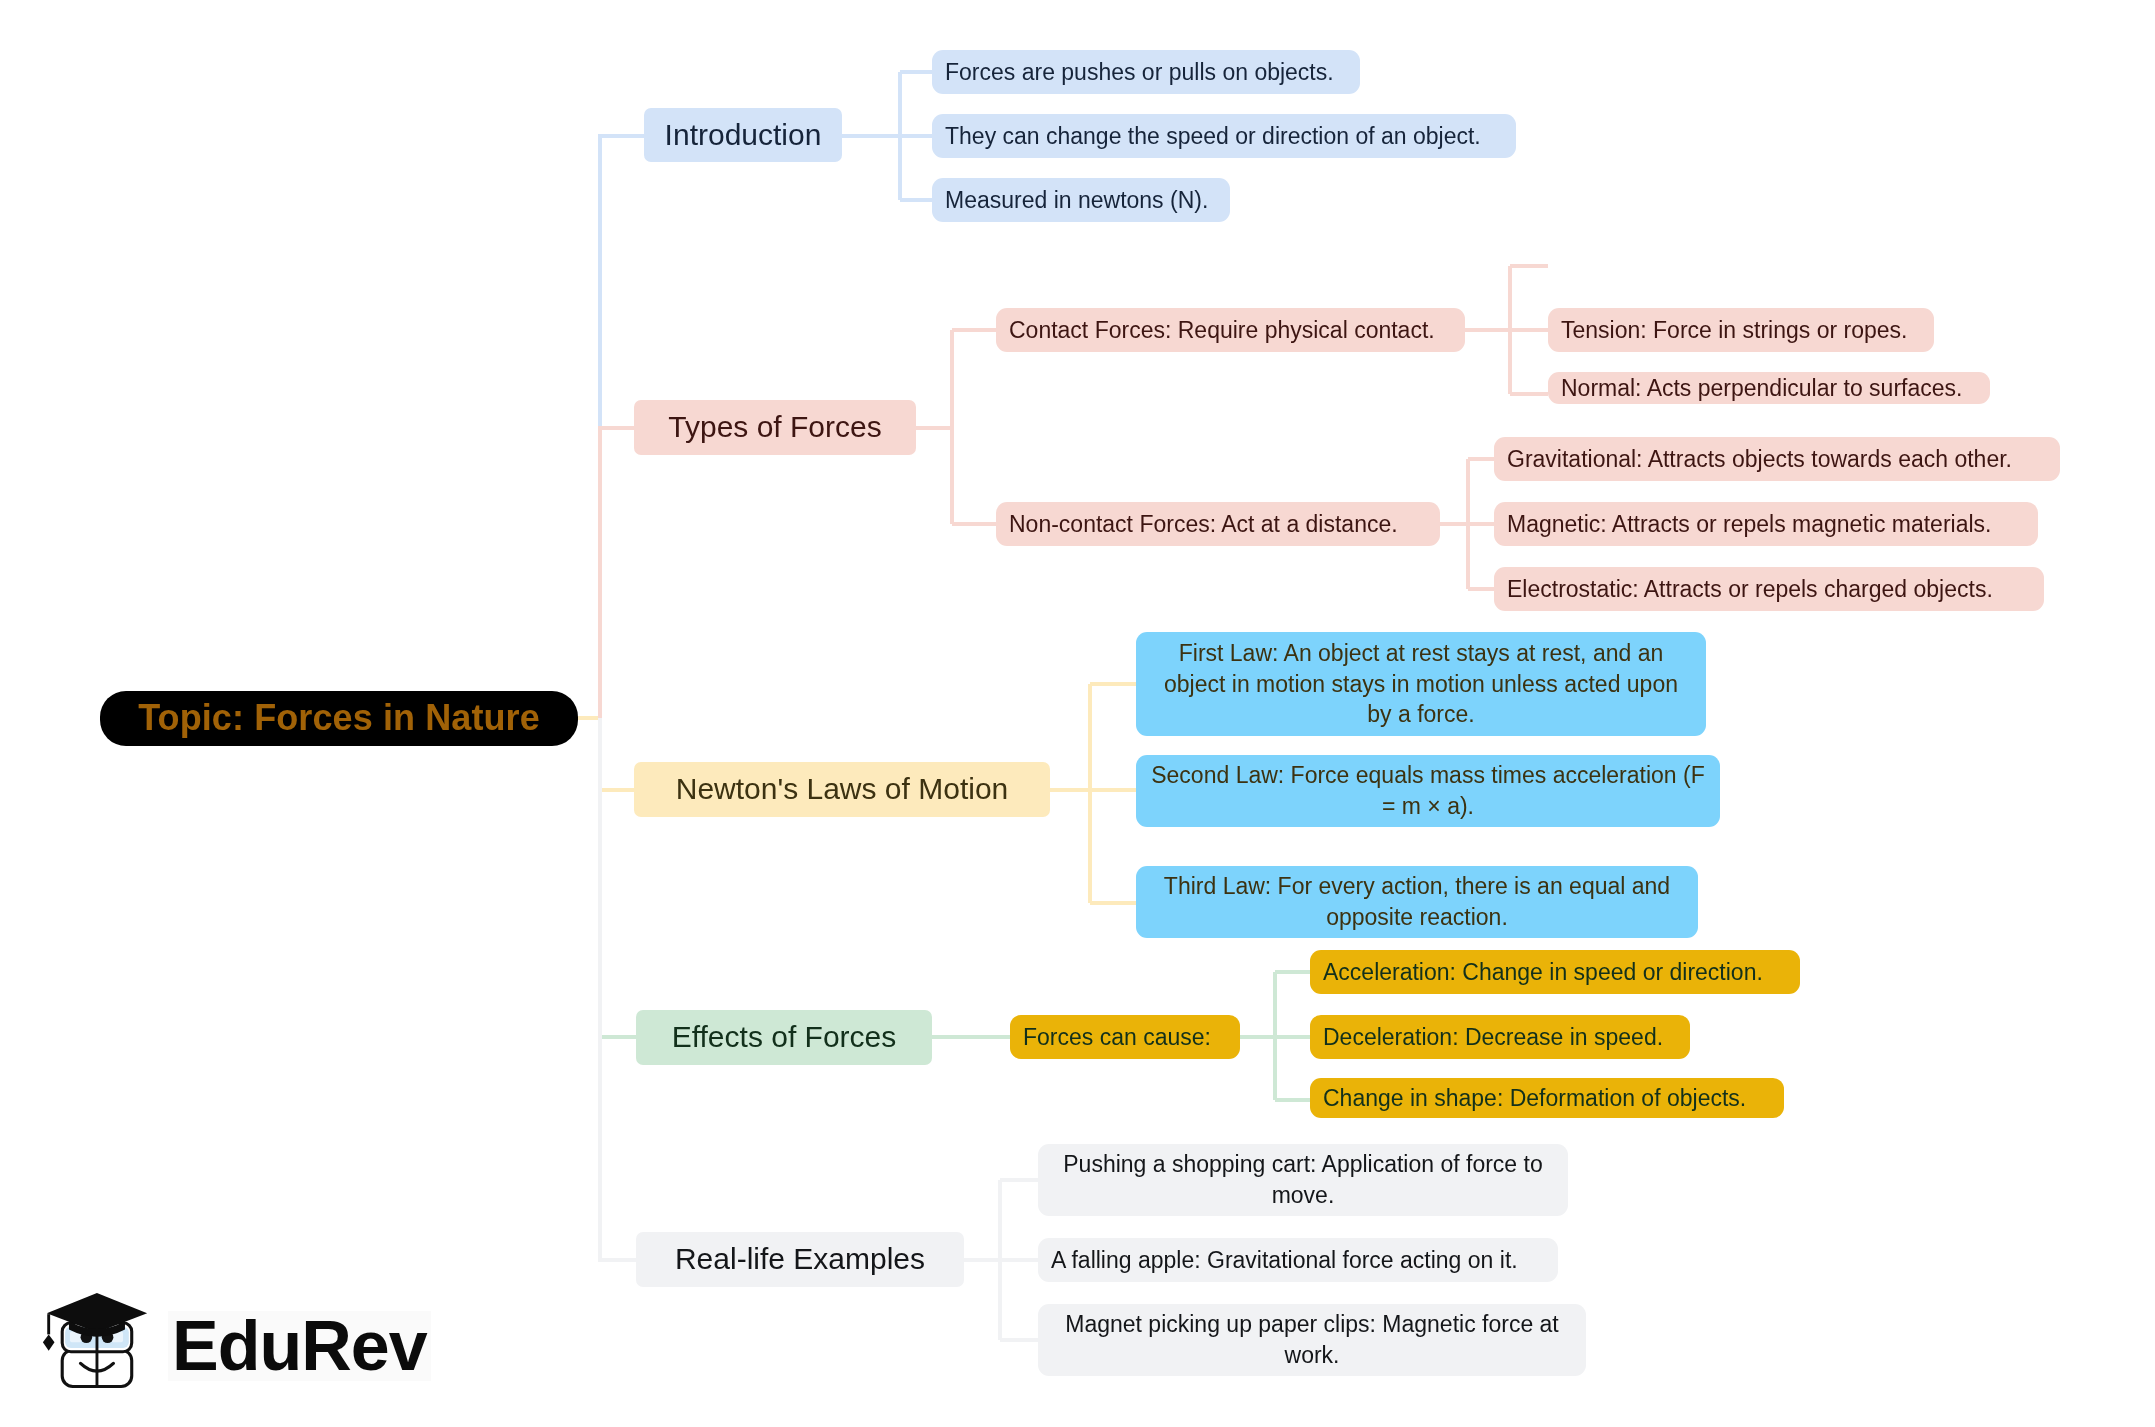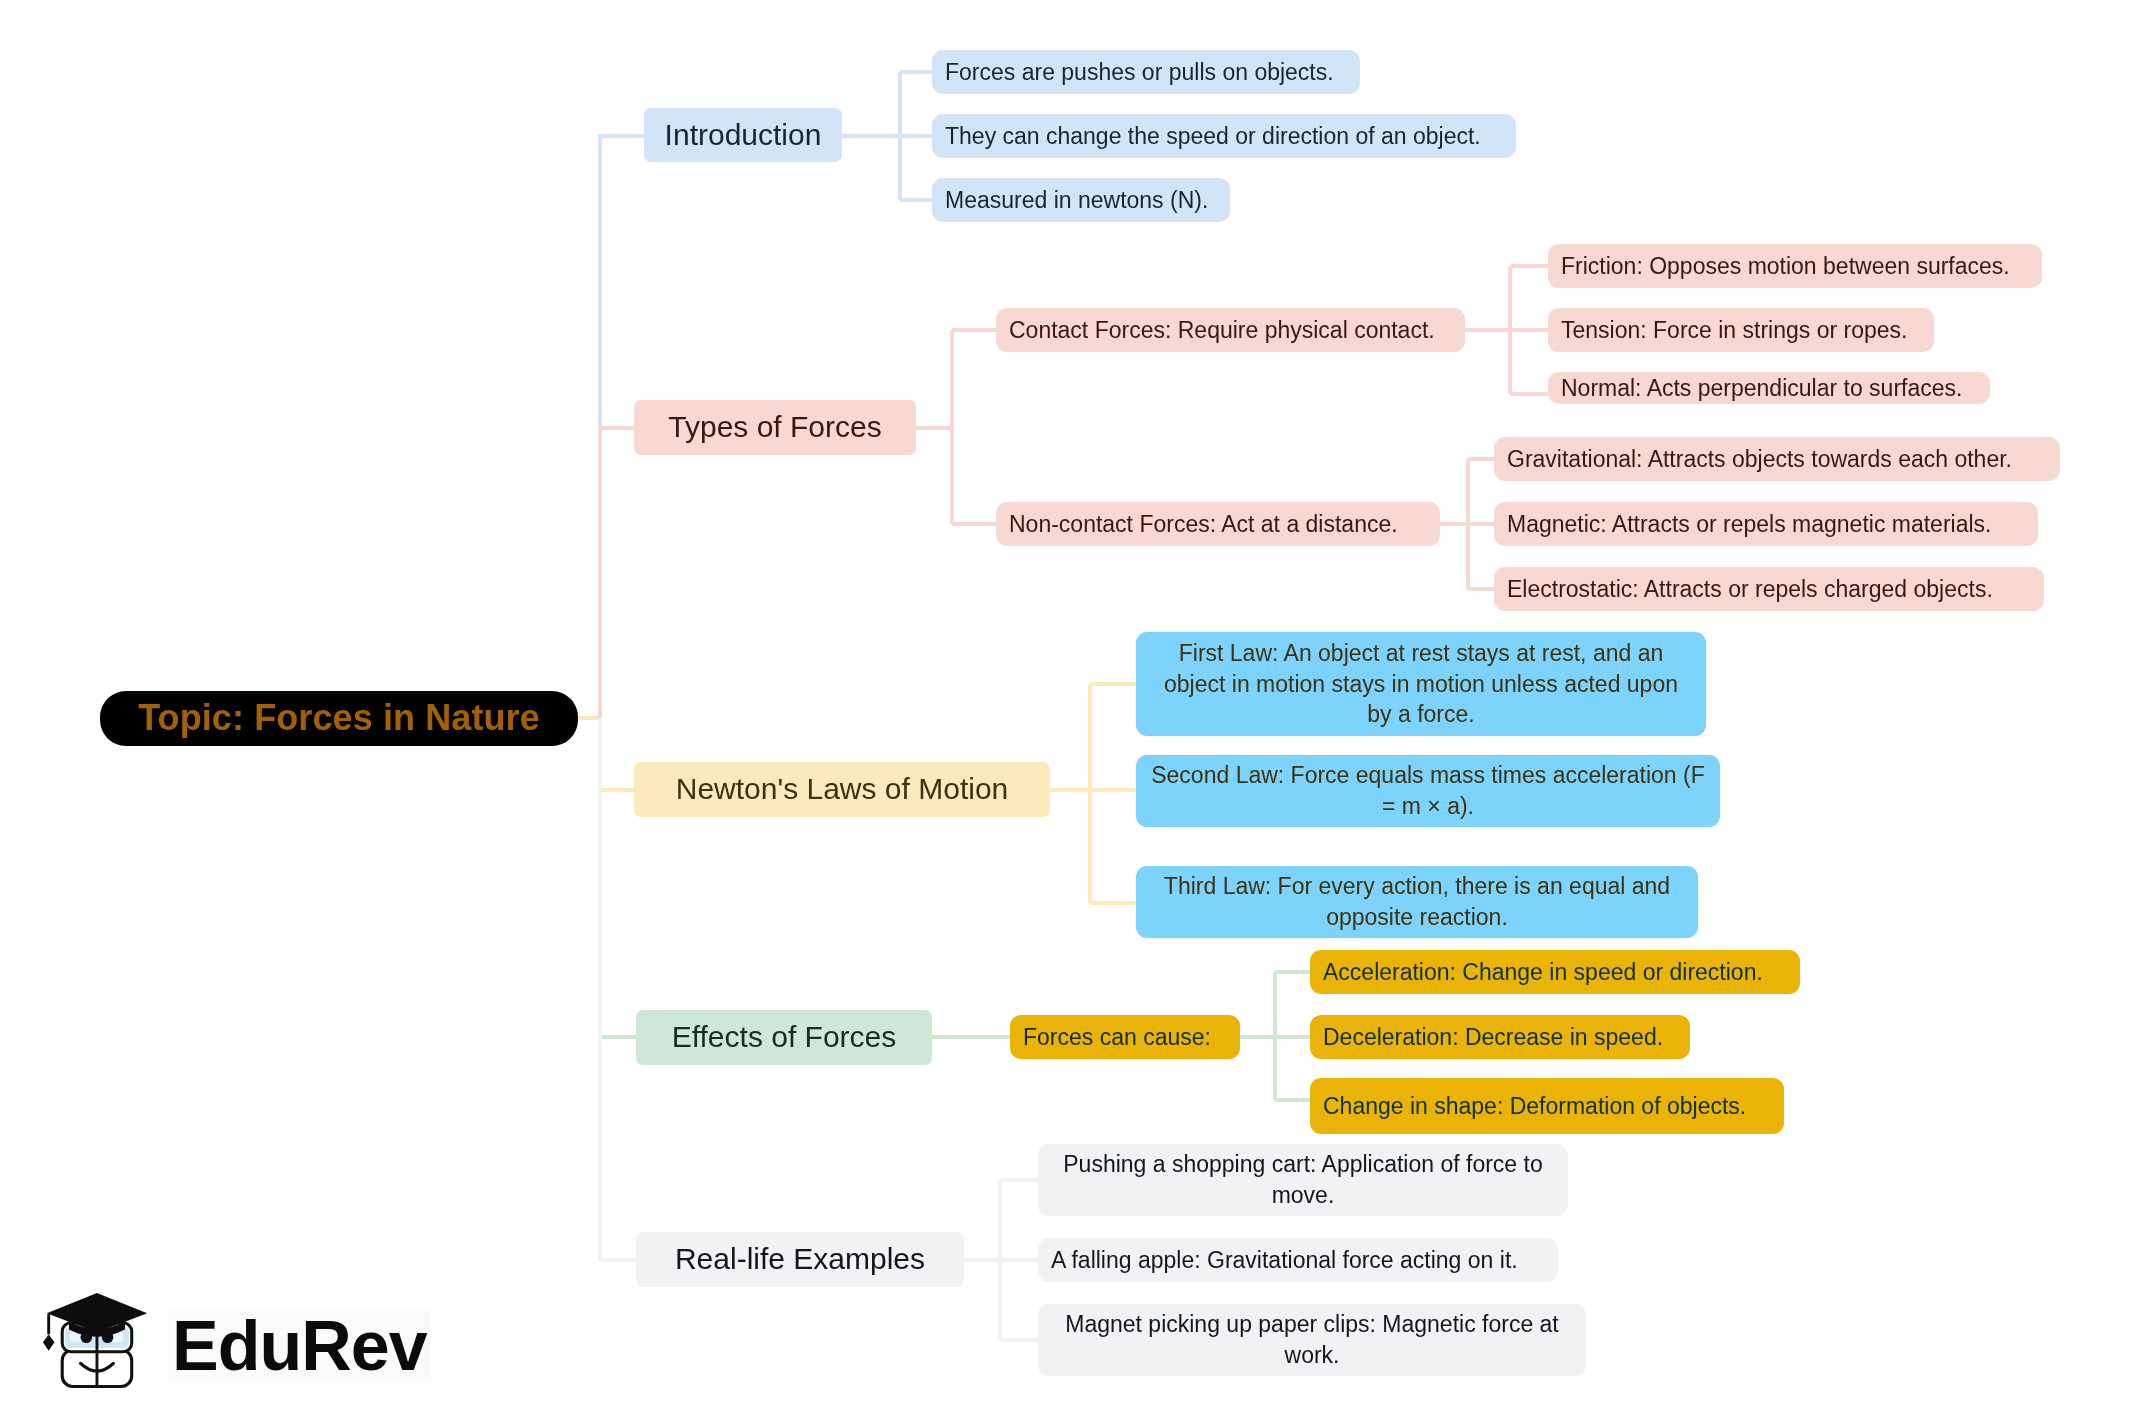--- a/index.html
+++ b/index.html
@@ -165,21 +165,20 @@
   <div class="node leaf l-blue left-align" style="left:932px; top:50px; width:428px; height:44px;">Forces are pushes or pulls on objects.</div>
 
   <div class="node leaf l-blue left-align" style="left:932px; top:114px; width:584px; height:44px;">They can change the speed or direction of an object.</div>
 
   <div class="node leaf l-blue left-align" style="left:932px; top:178px; width:298px; height:44px;">Measured in newtons (N).</div>
 
   <div class="node branch b-pink" style="left:634px; top:400px; width:282px; height:55px;">Types of Forces</div>
 
   <div class="node leaf l-pink left-align" style="left:996px; top:308px; width:469px; height:44px;">Contact Forces: Require physical contact.</div>
 
-  <div class="node leaf l-pink left-align" style="left:1548px; top:244px; width:494px; height:44px;">Friction: Opposes motion between surfaces.</div>
 
   <div class="node leaf l-pink left-align" style="left:1548px; top:308px; width:386px; height:44px;">Tension: Force in strings or ropes.</div>
 
   <div class="node leaf l-pink left-align" style="left:1548px; top:372px; width:442px; height:32px;">Normal: Acts perpendicular to surfaces.</div>
 
   <div class="node leaf l-pink left-align" style="left:996px; top:502px; width:444px; height:44px;">Non-contact Forces: Act at a distance.</div>
 
   <div class="node leaf l-pink left-align" style="left:1494px; top:437px; width:566px; height:44px;">Gravitational: Attracts objects towards each other.</div>
 
   <div class="node leaf l-pink left-align" style="left:1494px; top:502px; width:544px; height:44px;">Magnetic: Attracts or repels magnetic materials.</div>
@@ -195,21 +194,21 @@
   <div class="node leaf l-yellow" style="left:1136px; top:866px; width:562px; height:72px;">Third Law: For every action, there is an equal and opposite reaction.</div>
 
   <div class="node branch b-green" style="left:636px; top:1010px; width:296px; height:55px;">Effects of Forces</div>
 
   <div class="node leaf l-green left-align" style="left:1010px; top:1015px; width:230px; height:44px;">Forces can cause:</div>
 
   <div class="node leaf l-green left-align" style="left:1310px; top:950px; width:490px; height:44px;">Acceleration: Change in speed or direction.</div>
 
   <div class="node leaf l-green left-align" style="left:1310px; top:1015px; width:380px; height:44px;">Deceleration: Decrease in speed.</div>
 
-  <div class="node leaf l-green left-align" style="left:1310px; top:1078px; width:474px; height:56px;">Change in shape: Deformation of objects.</div>
+  <div class="node leaf l-green left-align" style="left:1310px; top:1078px; width:474px; height:40px;">Change in shape: Deformation of objects.</div>
 
   <div class="node branch b-gray" style="left:636px; top:1232px; width:328px; height:55px;">Real-life Examples</div>
 
   <div class="node leaf l-gray" style="left:1038px; top:1144px; width:530px; height:72px;">Pushing a shopping cart: Application of force to move.</div>
 
   <div class="node leaf l-gray left-align" style="left:1038px; top:1238px; width:520px; height:44px;">A falling apple: Gravitational force acting on it.</div>
 
   <div class="node leaf l-gray" style="left:1038px; top:1304px; width:548px; height:72px;">Magnet picking up paper clips: Magnetic force at work.</div>
 
   <div id="logo">

